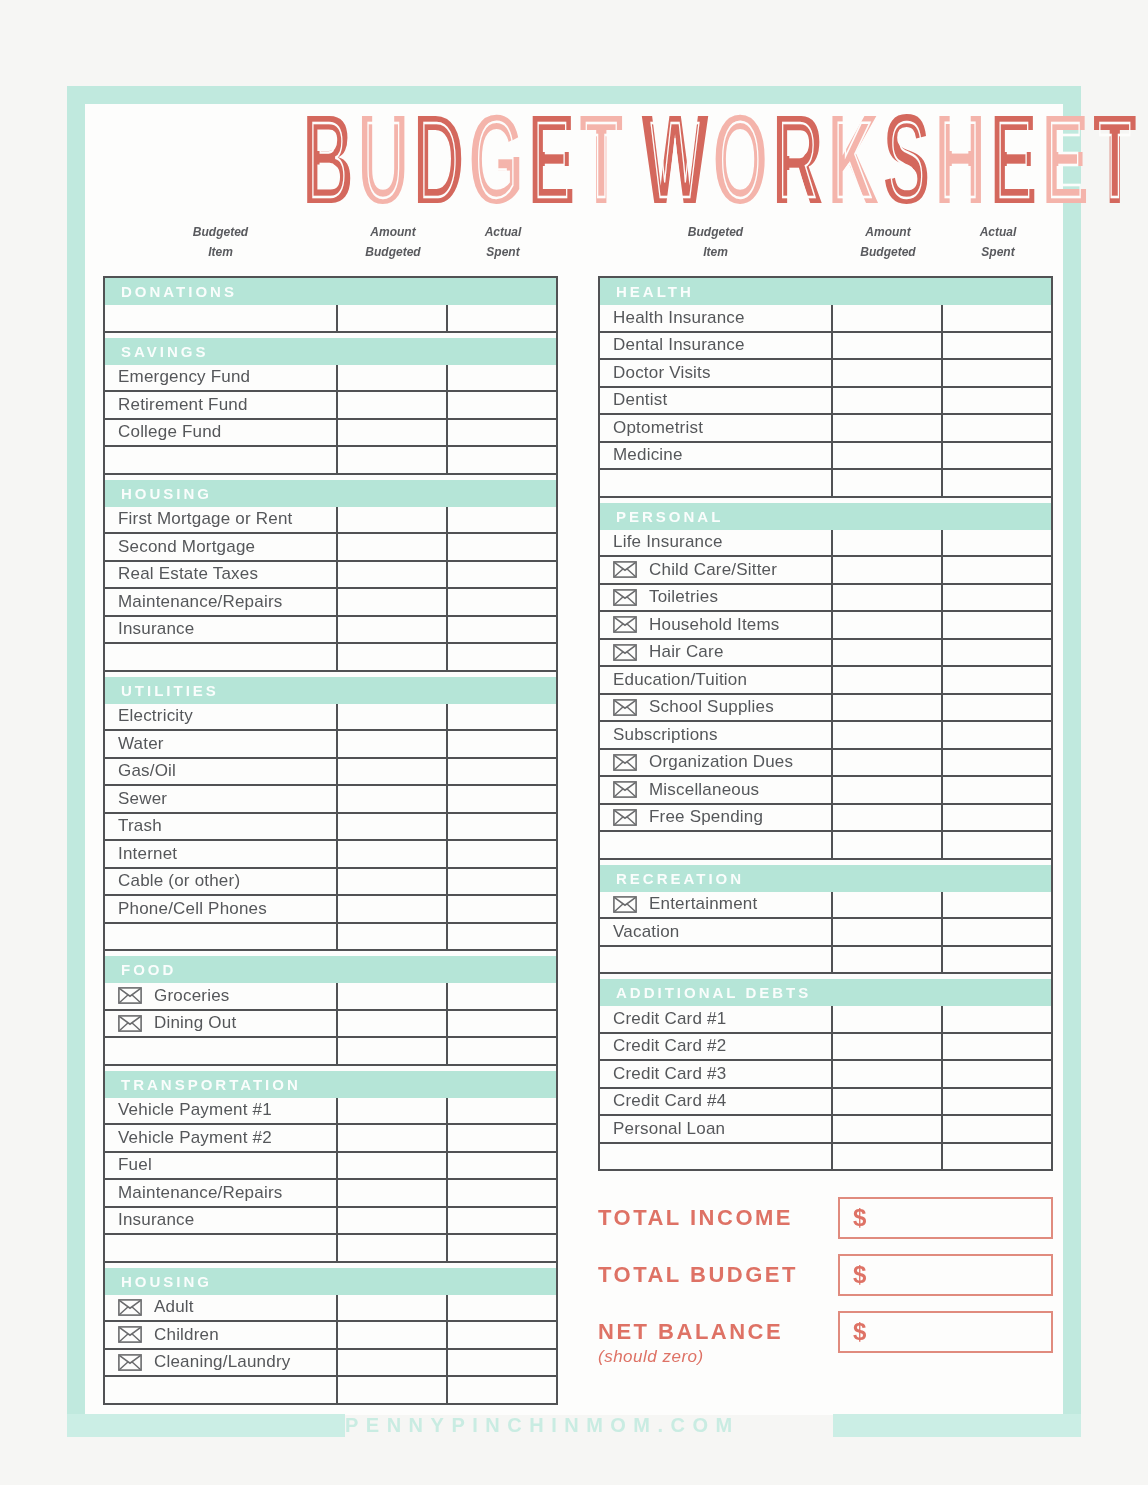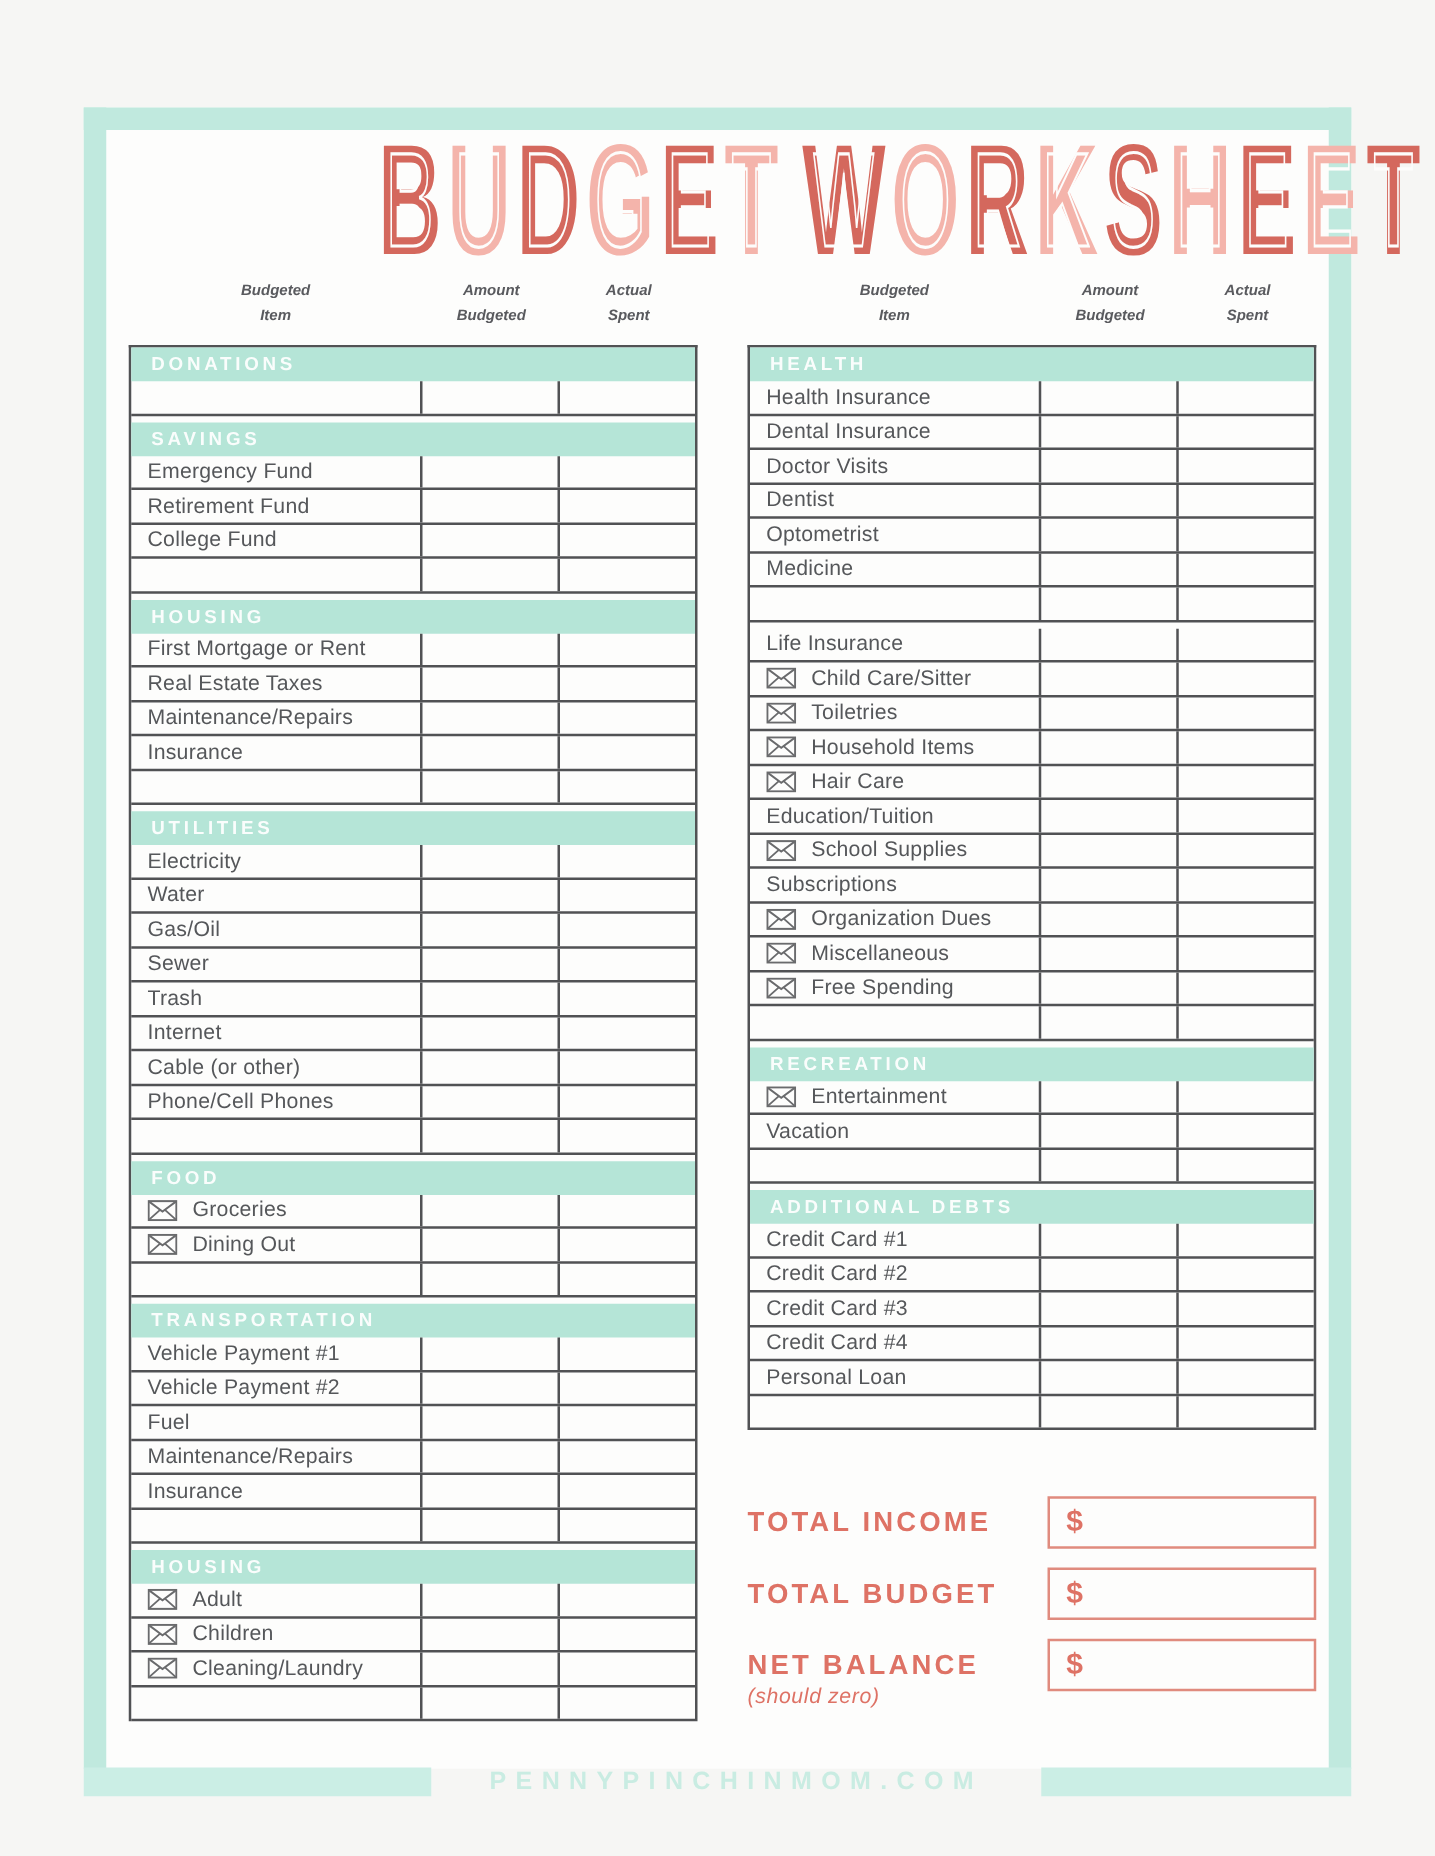--- a/index.html
+++ b/index.html
@@ -61,21 +61,21 @@
   .total-label{color:var(--coral_accent);font-weight:bold;font-size:22px;letter-spacing:2.5px;}
   .total-note{position:absolute;top:100%;left:0;margin-top:2px;color:var(--coral_accent);
     font-style:italic;font-size:17px;letter-spacing:.5px;}
   .total-box{width:215px;height:42px;border:2px solid var(--coral_box_border);display:flex;align-items:center;background:transparent;}
   .dollar{color:var(--coral_accent);font-weight:bold;font-size:24px;padding-left:13px;}
 
   
   .footer-bar{position:absolute;top:1398px;height:23px;background:var(--mint_footer);}
   .footer-bar.fleft{left:67px;width:278px;}
   .footer-bar.fright{left:833px;width:248px;}
-  .footer-text{position:absolute;top:1398px;left:345px;width:488px;text-align:center;
+  .footer-text{position:absolute;top:1398px;left:345px;width:488px;
     color:#c9ece2;font-weight:bold;font-size:20px;letter-spacing:7.5px;line-height:23px;white-space:nowrap;}
 </style>
 </head>
 <body>
 
 <div class="page">
 
   <div class="sheet-bg"></div>
 
   <div class="title-wrap">
@@ -138,20 +138,27 @@
       <div class="section-bar">HOUSING</div>
       <div class="row">
         <div class="cell item-cell">
           <span class="item-label">First Mortgage or Rent</span>
         </div>
         <div class="cell amount-cell"></div>
         <div class="cell actual-cell"></div>
       </div>
       <div class="row">
         <div class="cell item-cell">
+          <span class="item-label">Second Mortgage</span>
+        </div>
+        <div class="cell amount-cell"></div>
+        <div class="cell actual-cell"></div>
+      </div>
+      <div class="row">
+        <div class="cell item-cell">
           <span class="item-label">Real Estate Taxes</span>
         </div>
         <div class="cell amount-cell"></div>
         <div class="cell actual-cell"></div>
       </div>
       <div class="row">
         <div class="cell item-cell">
           <span class="item-label">Maintenance/Repairs</span>
         </div>
         <div class="cell amount-cell"></div>
@@ -397,20 +404,21 @@
         </div>
         <div class="cell amount-cell"></div>
         <div class="cell actual-cell"></div>
       </div>
       <div class="row">
         <div class="cell item-cell"></div>
         <div class="cell amount-cell"></div>
         <div class="cell actual-cell"></div>
       </div>
       <div class="section-gap"></div>
+      <div class="section-bar">PERSONAL</div>
       <div class="row">
         <div class="cell item-cell">
           <span class="item-label">Life Insurance</span>
         </div>
         <div class="cell amount-cell"></div>
         <div class="cell actual-cell"></div>
       </div>
       <div class="row">
         <div class="cell item-cell">
           <span class="env">

